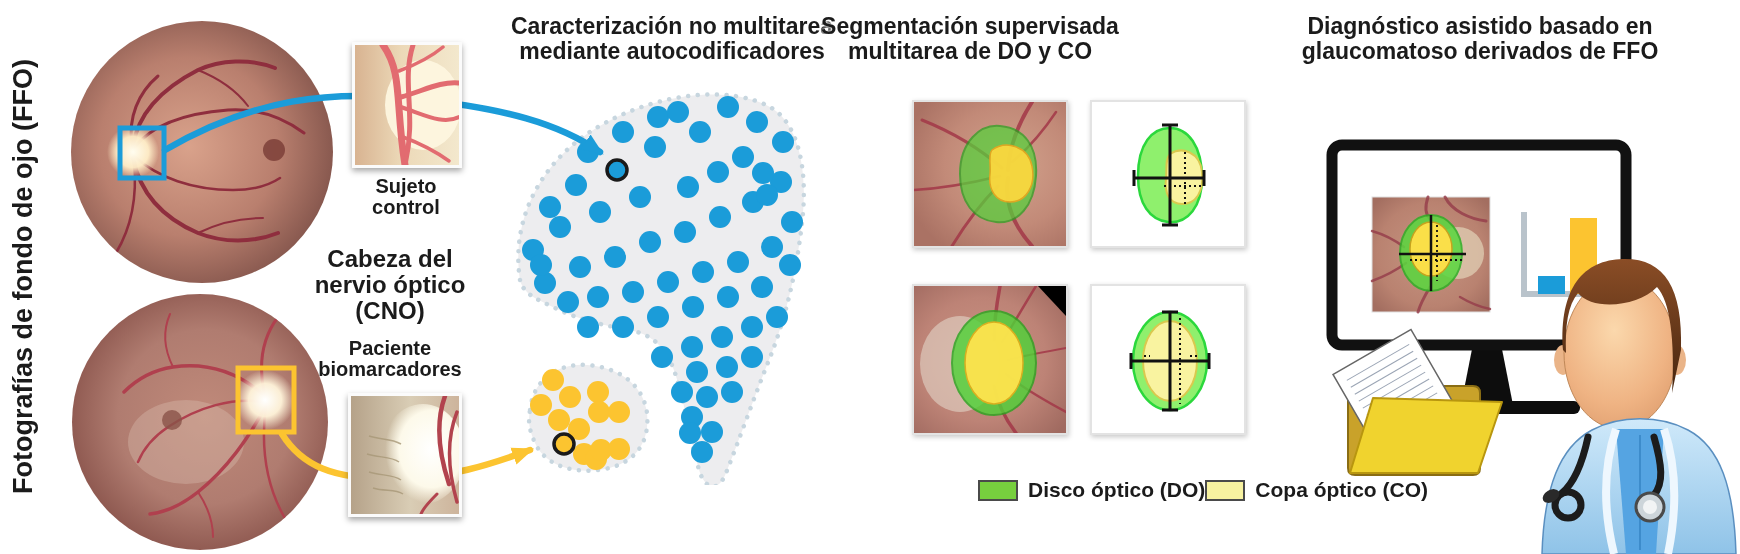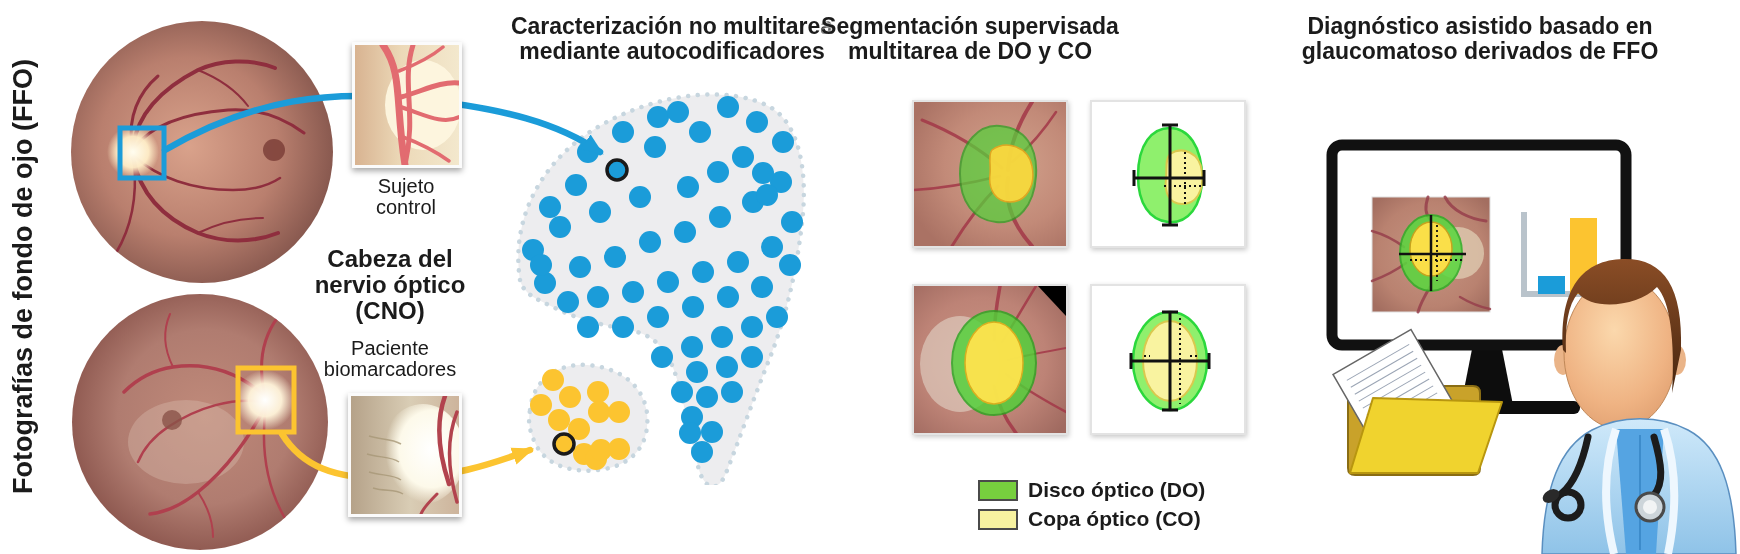--- a/index.html
+++ b/index.html
@@ -1,21 +1,21 @@
 <!DOCTYPE html>
 <html><head>
 <meta charset="utf-8">
 <style>
   html,body{margin:0;padding:0;background:#fff;}
   #canvas{position:relative;width:1740px;height:554px;background:#ffffff;overflow:hidden;
           font-family:"Liberation Sans",sans-serif;color:#1b1b1b;}
   .abs{position:absolute;}
   .ttl{font-weight:bold;font-size:23px;line-height:1.1;text-align:center;
        text-shadow:0 0 3px #fff,0 0 3px #fff;}
-  .lbl{font-weight:normal;font-size:20px;line-height:1.06;text-align:center;}
+  .lbl{font-weight:bold;font-size:20px;line-height:1.06;text-align:center;}
   .cno{font-weight:bold;font-size:24px;line-height:1.08;text-align:center;margin-top:16px;}
   .vlabel{left:0;top:0;height:554px;width:46px;display:flex;align-items:center;justify-content:center;
           writing-mode:vertical-rl;transform:rotate(180deg);font-weight:bold;font-size:27px;}
   .crop{border:3px solid #fbfbfb;box-shadow:0 3px 6px rgba(0,0,0,.35);background:#e8d4b8;}
   .card{background:#fff;border:2px solid #e3e3e3;box-shadow:1px 2px 5px rgba(0,0,0,.22);}
   .legend-row{display:flex;align-items:center;gap:10px;}
   .legend-label{font-weight:bold;font-size:21px;white-space:nowrap;}
   svg{display:block;}
 </style>
 </head>
@@ -324,21 +324,21 @@
         <path d="M78,26 V 124" stroke-width="3"></path>
         <path d="M70,26 H 86 M70,124 H 86" stroke-width="3"></path>
         <path d="M39,75 H 117" stroke-width="3"></path>
         <path d="M39,67 V 83 M117,67 V 83" stroke-width="3"></path>
         <path d="M88,32 V 118" stroke-width="2" stroke-dasharray="2 3"></path>
         <path d="M52,70 H 58 M98,70 H 106" stroke-width="2" stroke-dasharray="2 3"></path>
       </g>
     </svg>
   </div>
 
-  <div class="abs" style="left:978px;top:478px;z-index:5;display:flex;flex-direction:column;gap:5px;">
+  <div class="abs" style="left:978px;top:478px;z-index:5;display:flex;flex-direction:row;align-items:flex-end;">
     <div class="legend-row">
       <svg width="40" height="21">
         <rect x="1" y="1" width="38" height="19" stroke="#4a4a4a" stroke-width="2" fill="#77cf3e"></rect>
       </svg>
       <span class="legend-label">Disco óptico (DO)</span>
     </div>
     <div class="legend-row">
       <svg width="40" height="21">
         <rect x="1" y="1" width="38" height="19" stroke="#4a4a4a" stroke-width="2" fill="#f7f2a0"></rect>
       </svg>

